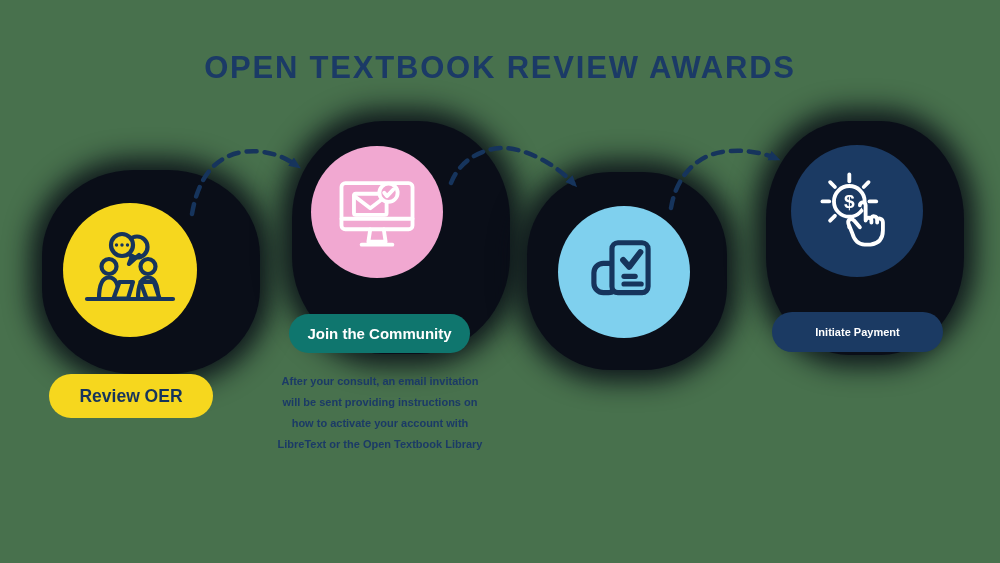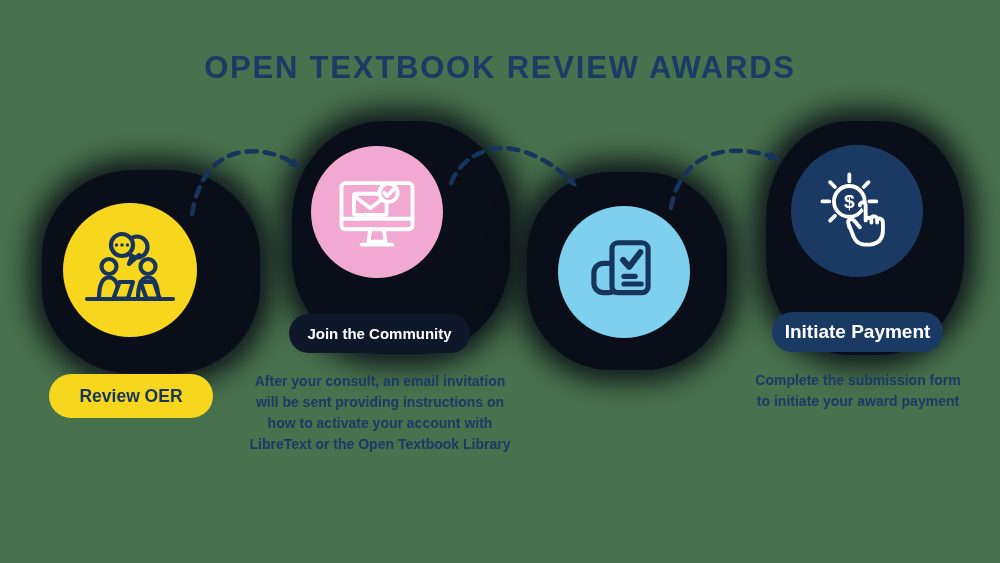--- a/index.html
+++ b/index.html
@@ -21,25 +21,25 @@
   .circle{position:absolute;border-radius:50%;z-index:4;display:flex;align-items:center;justify-content:center;}
   .circle svg{display:block;}
   .c1{left:63px;top:203px;width:134px;height:134px;background:#f6d71e;}
   .c2{left:311px;top:146px;width:132px;height:132px;background:#f1a8d1;}
   .c3{left:558px;top:206px;width:132px;height:132px;background:#7fd0ee;}
   .c4{left:791px;top:145px;width:132px;height:132px;background:#1b3a63;}
 
   .pill{position:absolute;z-index:5;border-radius:999px;display:flex;align-items:center;justify-content:center;
     font-weight:700;text-align:center;}
   .pill1{left:49px;top:374px;width:164px;height:44px;background:#f6d71e;color:#16345c;font-size:17.5px;}
-  .pill2{left:289px;top:314px;width:181px;height:39px;background:#0f172a;color:#ffffff;font-size:15px;}
+  .pill2{left:289px;top:314px;width:181px;height:39px;background:#0f766e;color:#ffffff;font-size:15px;}
   .pill3{left:541px;top:374px;width:171px;height:38px;background:#a6ddf4;color:#16345c;font-size:15.5px;}
-  .pill4{left:772px;top:312px;width:171px;height:40px;background:#1b3a63;color:#ffffff;font-size:19px;}
+  .pill4{left:772px;top:312px;width:171px;height:40px;background:#1b3a63;color:#ffffff;font-size:11px;}
 
-  .desc{position:absolute;z-index:5;color:#1b3a66;font-weight:700;font-size:14px;line-height:21px;
+  .desc{position:absolute;z-index:5;color:#1b3a66;font-weight:700;font-size:11px;line-height:21px;
     text-align:center;white-space:pre;transform:translateX(-50%);}
   .d1{left:131px;top:430px;}
   .d2{left:380px;top:371px;}
   .d3{left:625px;top:432px;}
   .d4{left:858px;top:370px;}
 </style>
 </head>
 <body>
 
 <div class="canvas">
@@ -128,16 +128,14 @@
                C60 56 65 56 65 60 L65 62
                M65 58 C65 54 71 55 71 59 L71 62
                M71 60 C72 56 77 58 77 62 L77 70
                C77 79 72 84 64 85 L58 85 C51 85 47 80 45 73 L41 63
                C40 59 44 57 47 60 L53 67" fill="#1b3a63"></path>
     </svg>
   </div>
   <div class="pill pill4">
     <span>Initiate Payment</span>
   </div>
-  <div class="desc d4">Complete the submission form
-to initiate your award payment</div>
 
 </div>
 
 </body></html>

